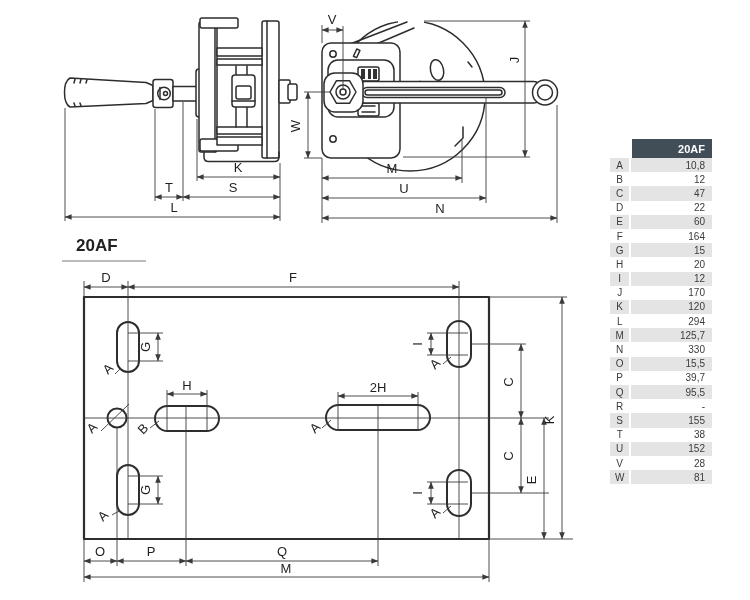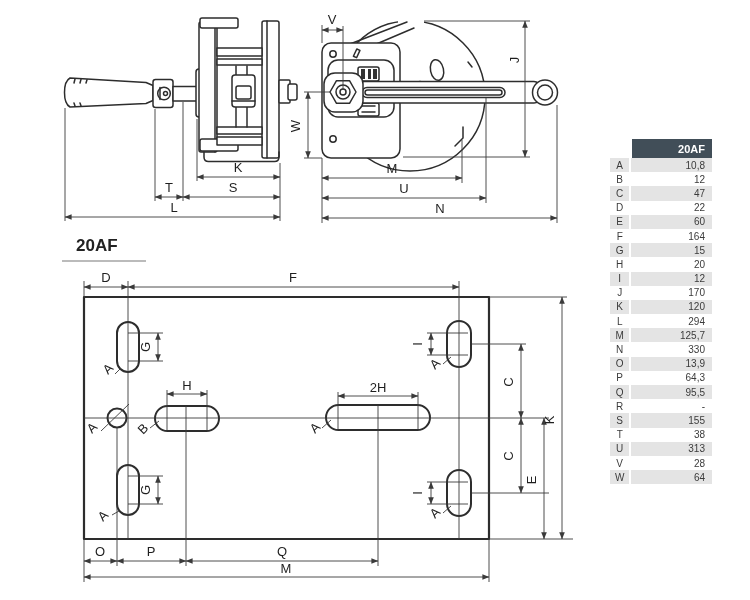--- a/index.html
+++ b/index.html
@@ -272,50 +272,50 @@
         <div class="trow shade">
           <div class="tl">M</div>
           <div class="tv">125,7</div>
         </div>
         <div class="trow">
           <div class="tl">N</div>
           <div class="tv">330</div>
         </div>
         <div class="trow shade">
           <div class="tl">O</div>
-          <div class="tv">13,9</div>
+          <div class="tv">15,5</div>
         </div>
         <div class="trow">
           <div class="tl">P</div>
-          <div class="tv">64,3</div>
+          <div class="tv">39,7</div>
         </div>
         <div class="trow shade">
           <div class="tl">Q</div>
           <div class="tv">95,5</div>
         </div>
         <div class="trow">
           <div class="tl">R</div>
           <div class="tv">-</div>
         </div>
         <div class="trow shade">
           <div class="tl">S</div>
           <div class="tv">155</div>
         </div>
         <div class="trow">
           <div class="tl">T</div>
           <div class="tv">38</div>
         </div>
         <div class="trow shade">
           <div class="tl">U</div>
-          <div class="tv">313</div>
+          <div class="tv">152</div>
         </div>
         <div class="trow">
           <div class="tl">V</div>
           <div class="tv">28</div>
         </div>
         <div class="trow shade">
           <div class="tl">W</div>
-          <div class="tv">64</div>
+          <div class="tv">81</div>
         </div>
       </div>
   </div>
 
 </div>
 
 </body></html>

